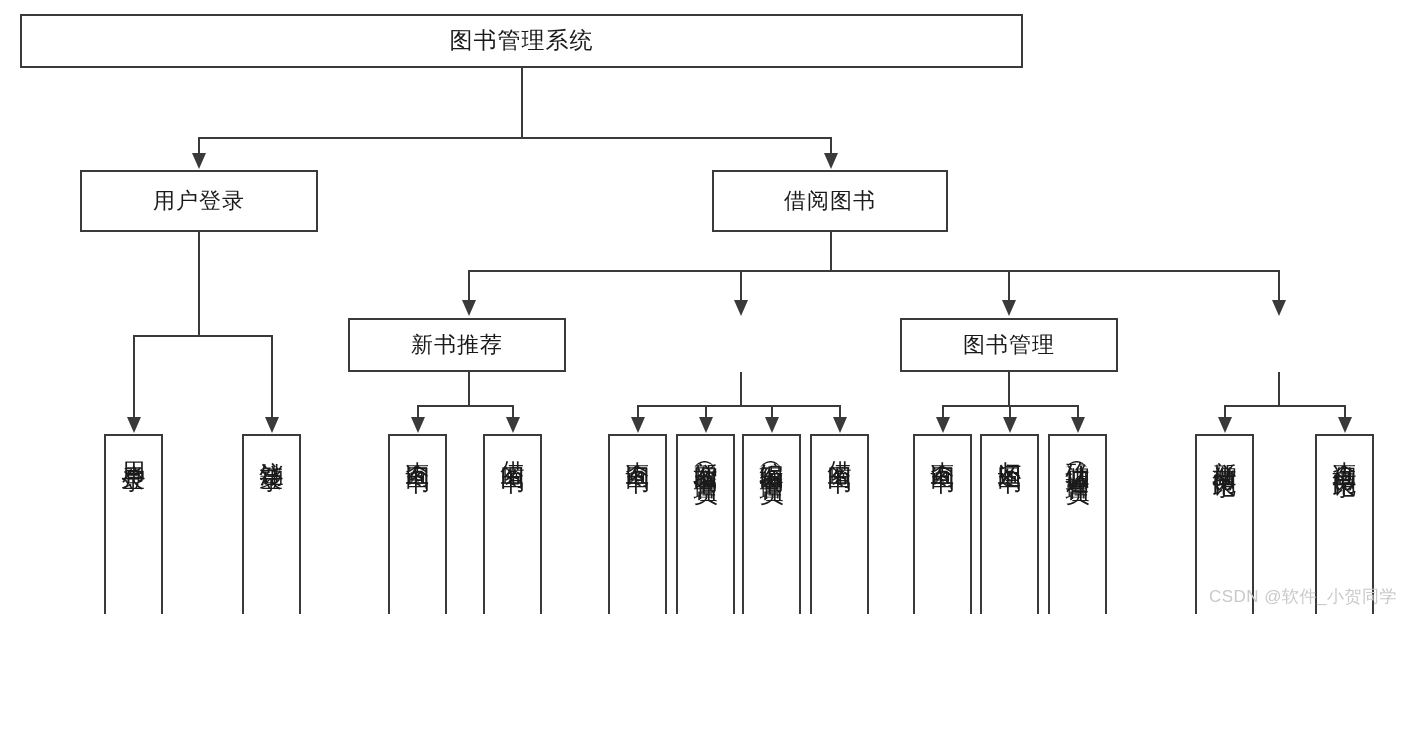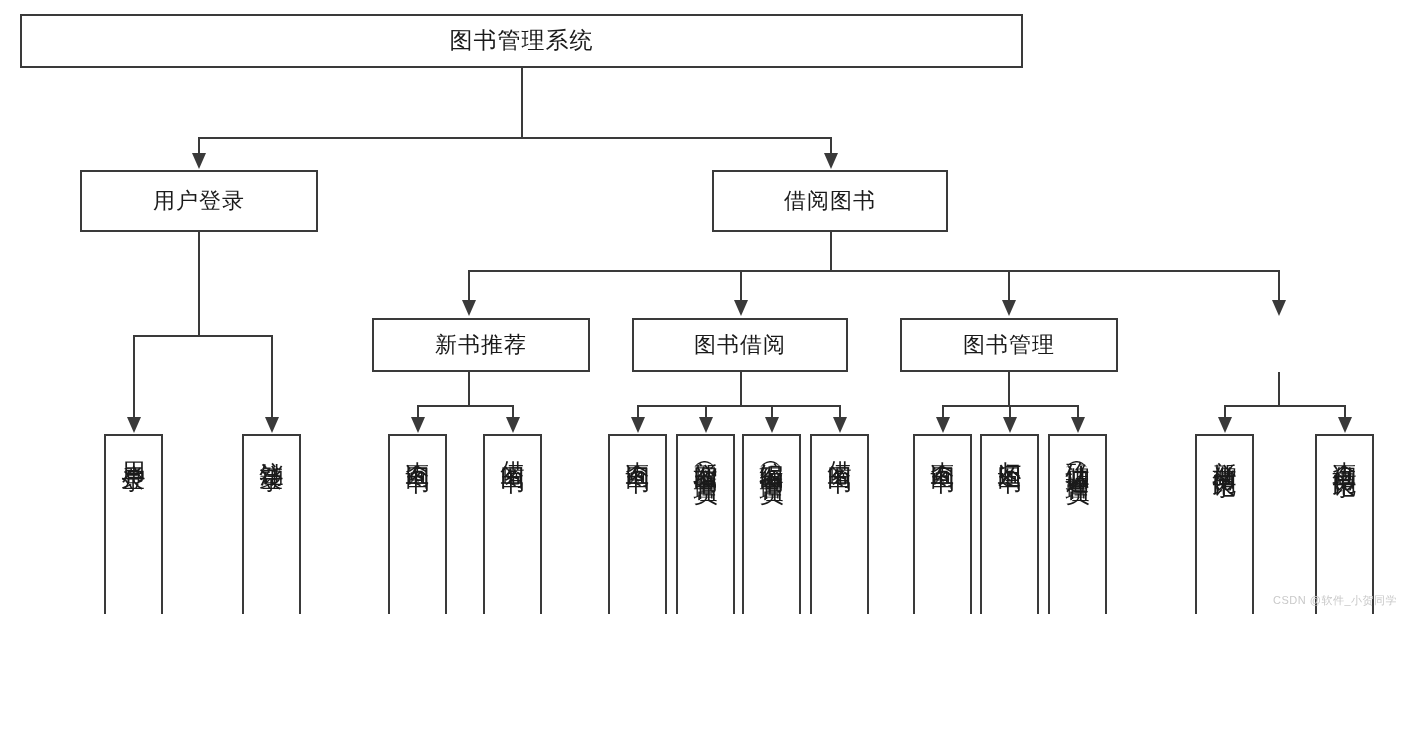--- a/index.html
+++ b/index.html
@@ -63,21 +63,21 @@
     width: 0;
     height: 0;
     border-left: 7px solid transparent;
     border-right: 7px solid transparent;
     border-top: 16px solid #3a3a3a;
   }
   .watermark {
     position: absolute;
     right: 8px;
     bottom: 6px;
-    font-size: 11px;
+    font-size: 17px;
     color: #c9c9c9;
     letter-spacing: 0.5px;
     white-space: nowrap;
     user-select: none;
   }
 </style>
 </head>
 <body>
 
 <div id="canvas">
@@ -111,25 +111,22 @@
   <div class="edge h" style="left:468px; top:270px; width:812px;"></div>
   <div class="edge v" style="left:468px; top:270px; height:32px;"></div>
   <div class="arrow" style="left:462px; top:300px;"></div>
   <div class="edge v" style="left:740px; top:270px; height:32px;"></div>
   <div class="arrow" style="left:734px; top:300px;"></div>
   <div class="edge v" style="left:1008px; top:270px; height:32px;"></div>
   <div class="arrow" style="left:1002px; top:300px;"></div>
   <div class="edge v" style="left:1278px; top:270px; height:32px;"></div>
   <div class="arrow" style="left:1272px; top:300px;"></div>
 
-  <div class="node horizontal" style="left:372px; top:318px; width:218px; height:54px;">
+  <div class="node horizontal" style="left:348px; top:318px; width:218px; height:54px;">
     <span class="label">新书推荐</span>
-  </div>
-  <div class="node horizontal" style="left:632px; top:318px; width:216px; height:54px;">
-    <span class="label">图书借阅</span>
   </div>
   <div class="node horizontal" style="left:900px; top:318px; width:218px; height:54px;">
     <span class="label">图书管理</span>
   </div>
 
   <div class="edge v" style="left:468px; top:372px; height:34px;"></div>
   <div class="edge h" style="left:417px; top:405px; width:97px;"></div>
   <div class="edge v" style="left:417px; top:405px; height:14px;"></div>
   <div class="arrow" style="left:411px; top:417px;"></div>
   <div class="edge v" style="left:512px; top:405px; height:14px;"></div>

